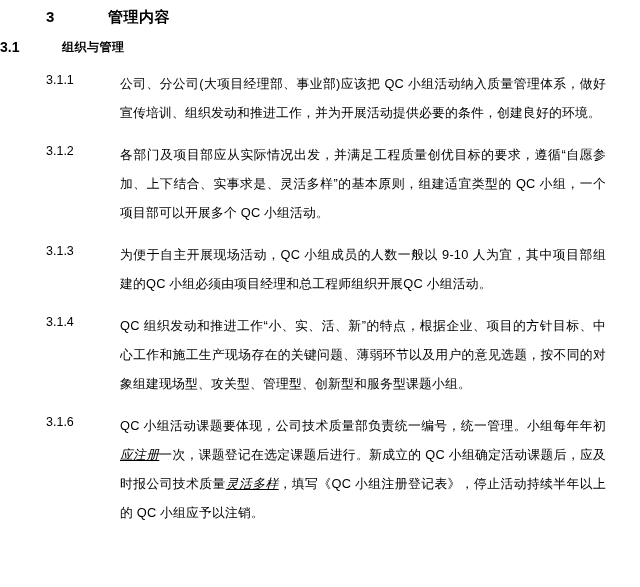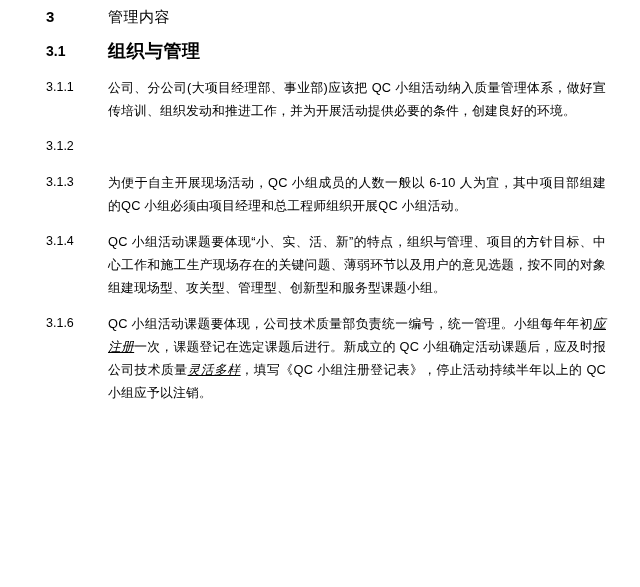--- a/index.html
+++ b/index.html
@@ -29,61 +29,61 @@
     margin: 8px 0 0 0;
     padding-left: 46px;
   }
   .h1-num {
     font-weight: bold;
     font-size: 15px;
     width: 62px;
     flex: 0 0 62px;
   }
   .h1-text {
-    font-weight: normal;
+    font-weight: bold;
     font-size: 15px;
     letter-spacing: 0.5px;
   }
 
   .h2-row {
     display: flex;
-    align-items: center;
+    align-items: flex-start;
     margin: 12px 0 0 0;
-    padding-left: 46px;
   }
   .h2-num {
     font-weight: bold;
     font-size: 14px;
     width: 62px;
     flex: 0 0 62px;
   }
   .h2-text {
     font-weight: bold;
-    font-size: 18px;
+    font-size: 12px;
     letter-spacing: 0.5px;
   }
 
   
   .para-row {
     display: flex;
     align-items: flex-start;
     margin-top: 13px;
     padding-left: 46px;
     padding-right: 34px;
+    gap: 12px;
   }
   .para-num {
     flex: 0 0 62px;
     font-size: 12.5px;
     line-height: 23px;
     color: #000;
   }
   .para-body {
     flex: 1 1 auto;
     font-size: 12.8px;
-    line-height: 23px;
+    line-height: 29px;
     text-align: justify;
     text-justify: inter-ideograph;
     letter-spacing: 0.2px;
   }
   .u-line {
     text-decoration: underline;
     font-style: italic;
   }
 </style>
 </head>
@@ -101,30 +101,31 @@
     <span class="h2-text">组织与管理</span>
   </div>
 
   <div class="para-row">
     <span class="para-num">3.1.1</span>
     <span class="para-body">公司、分公司(大项目经理部、事业部)应该把 QC 小组活动纳入质量管理体系，做好宣传培训、组织发动和推进工作，并为开展活动提供必要的条件，创建良好的环境。</span>
   </div>
 
   <div class="para-row">
     <span class="para-num">3.1.2</span>
+    <span class="para-body">各部门及项目部应从实际情况出发，并满足工程质量创优目标的要求，遵循“自愿参加、上下结合、实事求是、灵活多样”的基本原则，组建适宜类型的 QC 小组，一个项目部可以开展多个 QC 小组活动。</span>
   </div>
 
   <div class="para-row">
     <span class="para-num">3.1.3</span>
-    <span class="para-body">为便于自主开展现场活动，QC 小组成员的人数一般以 6-10 人为宜，其中项目部组建的QC 小组必须由项目经理和总工程师组织开展QC 小组活动。</span>
+    <span class="para-body">为便于自主开展现场活动，QC 小组成员的人数一般以 9-10 人为宜，其中项目部组建的QC 小组必须由项目经理和总工程师组织开展QC 小组活动。</span>
   </div>
 
   <div class="para-row">
     <span class="para-num">3.1.4</span>
-    <span class="para-body">QC 小组活动课题要体现“小、实、活、新”的特点，组织与管理、项目的方针目标、中心工作和施工生产现场存在的关键问题、薄弱环节以及用户的意见选题，按不同的对象组建现场型、攻关型、管理型、创新型和服务型课题小组。</span>
+    <span class="para-body">QC 组织发动和推进工作“小、实、活、新”的特点，根据企业、项目的方针目标、中心工作和施工生产现场存在的关键问题、薄弱环节以及用户的意见选题，按不同的对象组建现场型、攻关型、管理型、创新型和服务型课题小组。</span>
   </div>
 
 
   <div class="para-row">
     <span class="para-num">3.1.6</span>
     <span class="para-body"><span>QC 小组活动课题要体现，公司技术质量部负责统一编号，统一管理。小组每年年初</span><span class="u-line">应注册</span><span>一次，课题登记在选定课题后进行。新成立的 QC 小组确定活动课题后，应及时报公司技术质量</span><span class="u-line">灵活多样</span><span>，填写《QC 小组注册登记表》，停止活动持续半年以上的 QC 小组应予以注销。</span></span>
   </div>
 
 </div>
 

